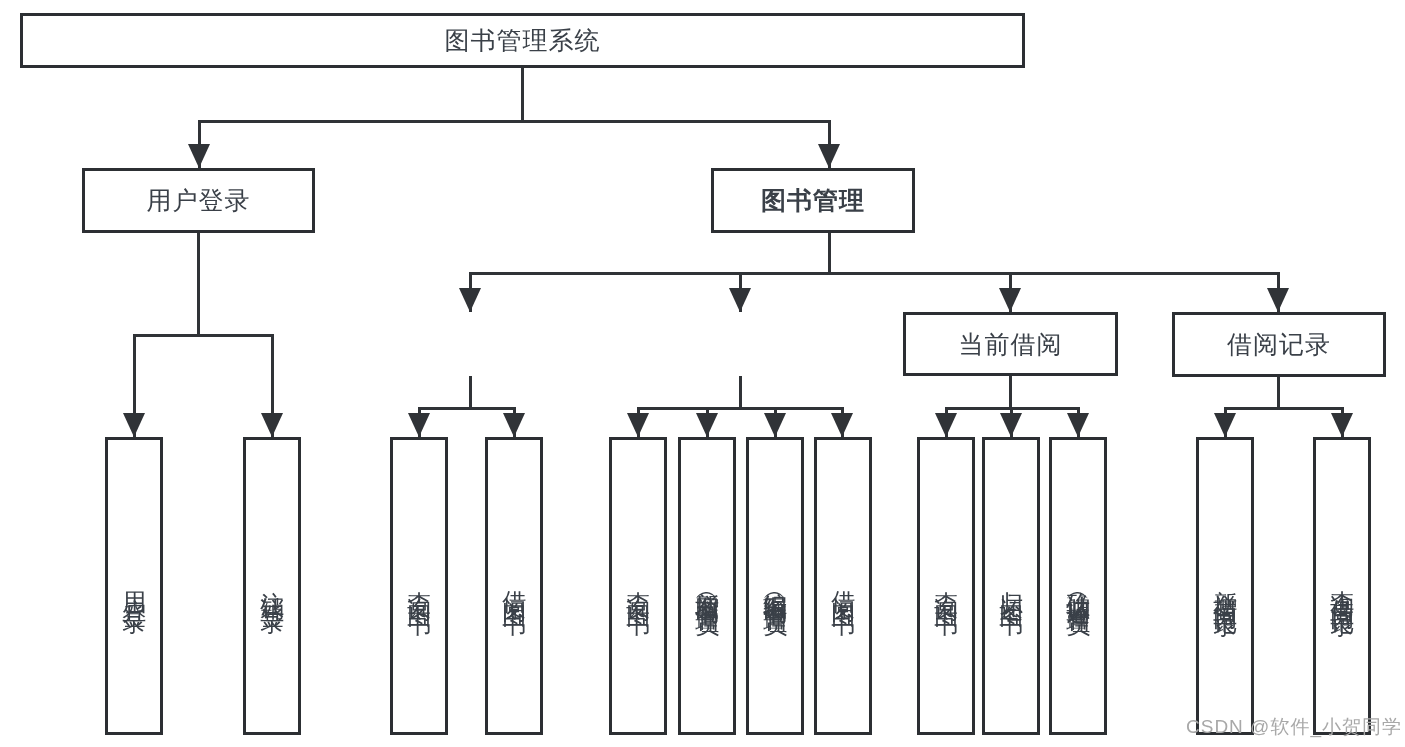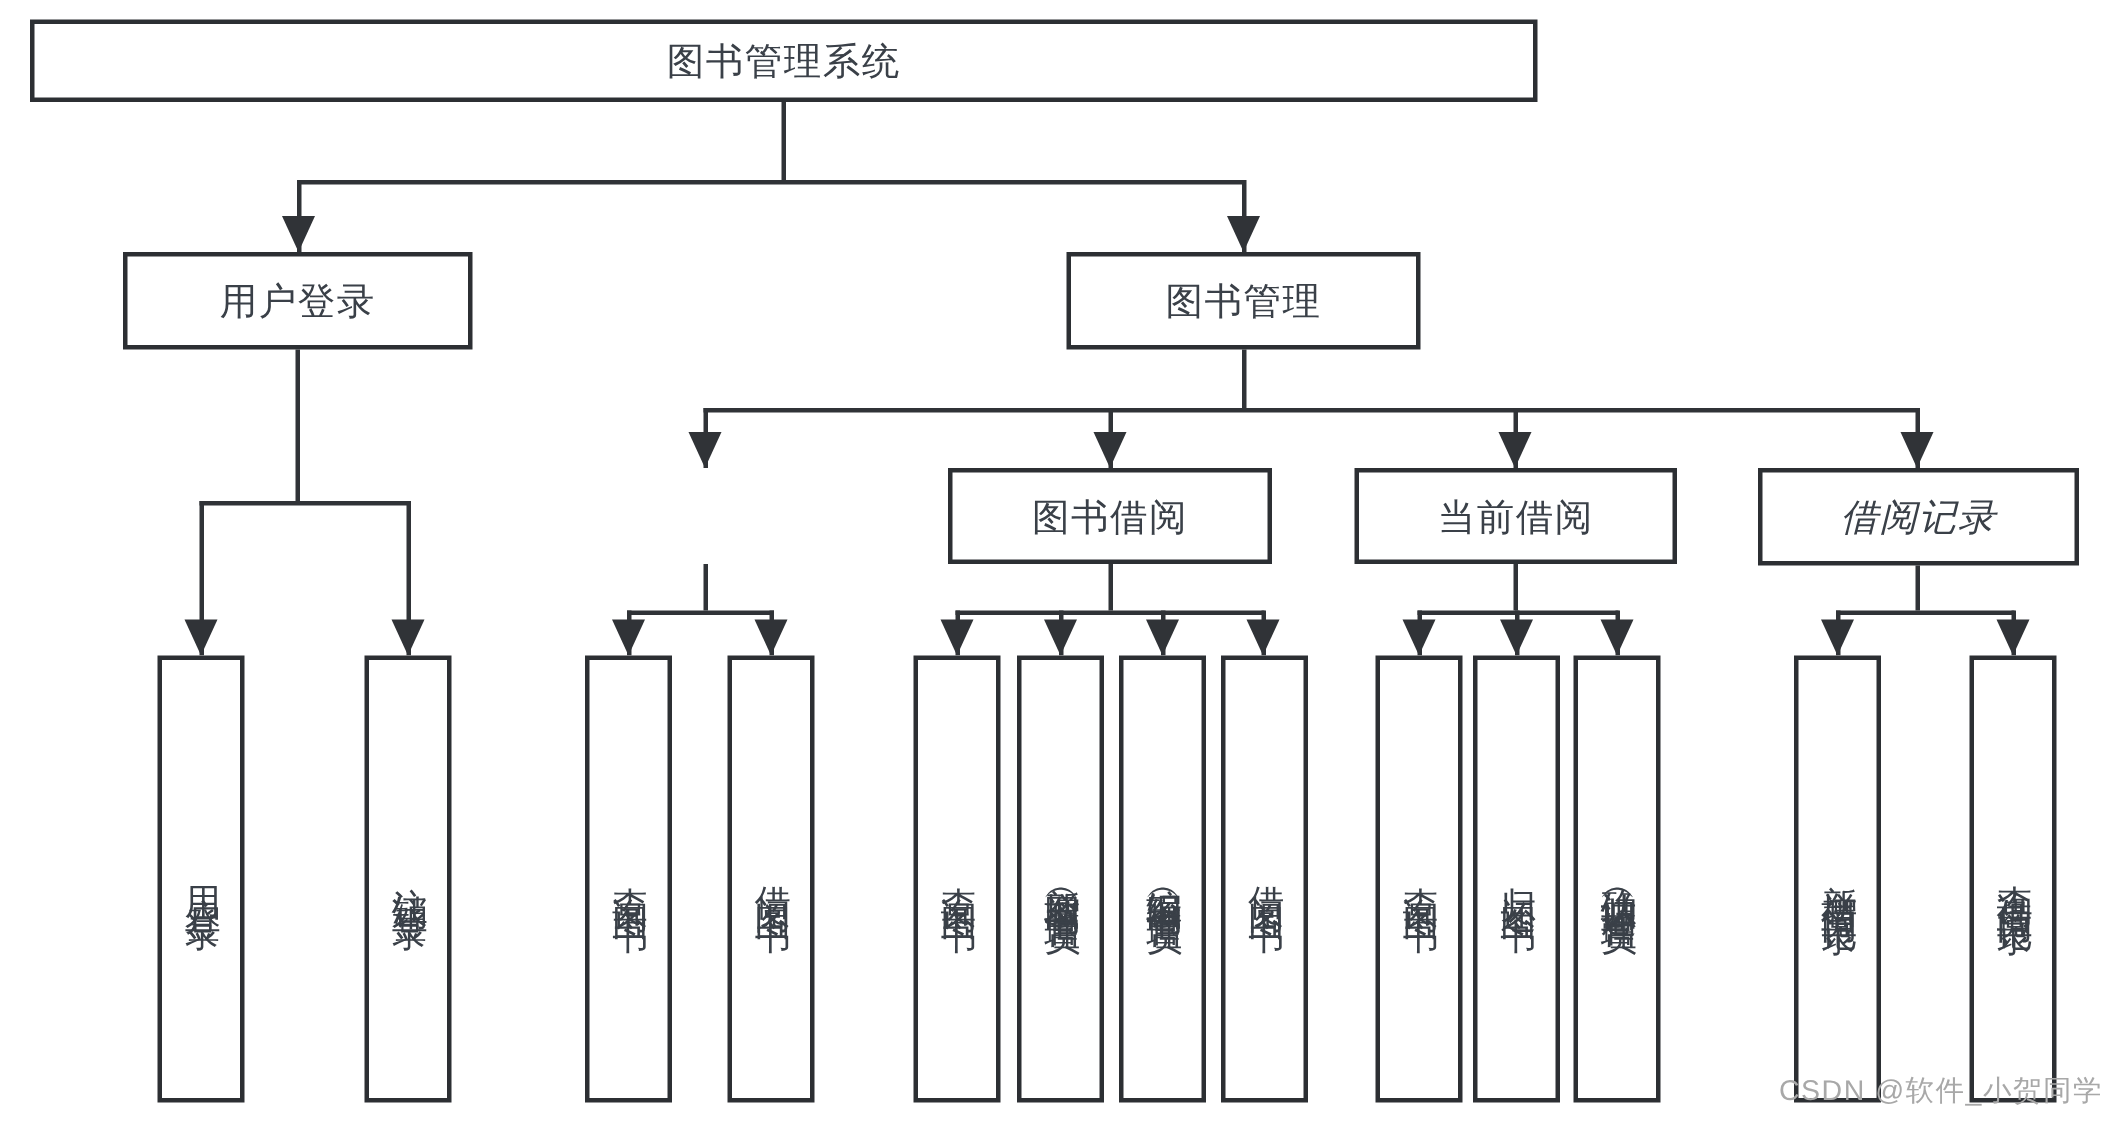--- a/index.html
+++ b/index.html
@@ -72,21 +72,21 @@
   <div class="vl" style="left:521px;top:68px;height:52px;"></div>
   <div class="hl" style="left:198px;top:120px;width:632px;"></div>
   <div class="vl" style="left:198px;top:120px;height:48px;"></div>
   <div class="arrow" style="left:188px;top:144px;"></div>
   <div class="vl" style="left:828px;top:120px;height:48px;"></div>
   <div class="arrow" style="left:818px;top:144px;"></div>
 
   <div class="box" style="left:82px;top:168px;width:233px;height:65px;">
     <span>用户登录</span>
   </div>
-  <div class="box" style="left:711px;top:168px;width:236px;height:65px;">
+  <div class="box" style="left:711px;top:168px;width:204px;height:65px;font-weight:bold;">
     <span>图书管理</span>
   </div>
 
   <div class="vl" style="left:197px;top:233px;height:101px;"></div>
   <div class="hl" style="left:133px;top:334px;width:140px;"></div>
   <div class="vl" style="left:133px;top:334px;height:103px;"></div>
   <div class="arrow" style="left:123px;top:413px;"></div>
   <div class="vl" style="left:271px;top:334px;height:103px;"></div>
   <div class="arrow" style="left:261px;top:413px;"></div>
 
@@ -94,27 +94,24 @@
   <div class="hl" style="left:469px;top:272px;width:810px;"></div>
   <div class="vl" style="left:469px;top:272px;height:40px;"></div>
   <div class="arrow" style="left:459px;top:288px;"></div>
   <div class="vl" style="left:739px;top:272px;height:40px;"></div>
   <div class="arrow" style="left:729px;top:288px;"></div>
   <div class="vl" style="left:1009px;top:272px;height:40px;"></div>
   <div class="arrow" style="left:999px;top:288px;"></div>
   <div class="vl" style="left:1277px;top:272px;height:40px;"></div>
   <div class="arrow" style="left:1267px;top:288px;"></div>
 
-  <div class="box" style="left:632px;top:312px;width:216px;height:64px;">
-    <span>图书借阅</span>
-  </div>
   <div class="box" style="left:903px;top:312px;width:215px;height:64px;text-align:center;">
     <span>当前借阅</span>
   </div>
-  <div class="box" style="left:1172px;top:312px;width:214px;height:65px;font-style:italic;">
+  <div class="box" style="left:1172px;top:312px;width:214px;height:65px;">
     <span>借阅记录</span>
   </div>
 
   <div class="vl" style="left:469px;top:376px;height:31px;"></div>
   <div class="hl" style="left:418px;top:407px;width:98px;"></div>
   <div class="vl" style="left:418px;top:407px;height:30px;"></div>
   <div class="arrow" style="left:408px;top:413px;"></div>
   <div class="vl" style="left:513px;top:407px;height:30px;"></div>
   <div class="arrow" style="left:503px;top:413px;"></div>
 

